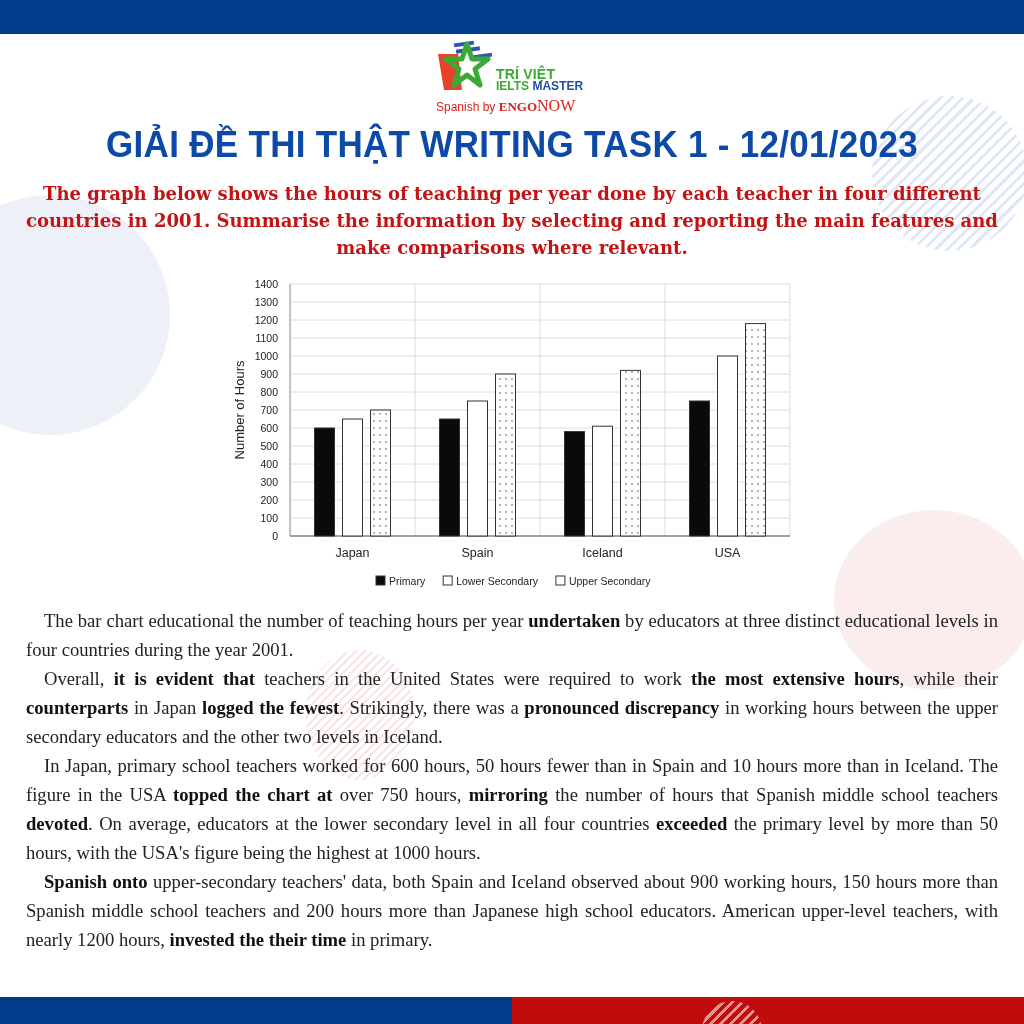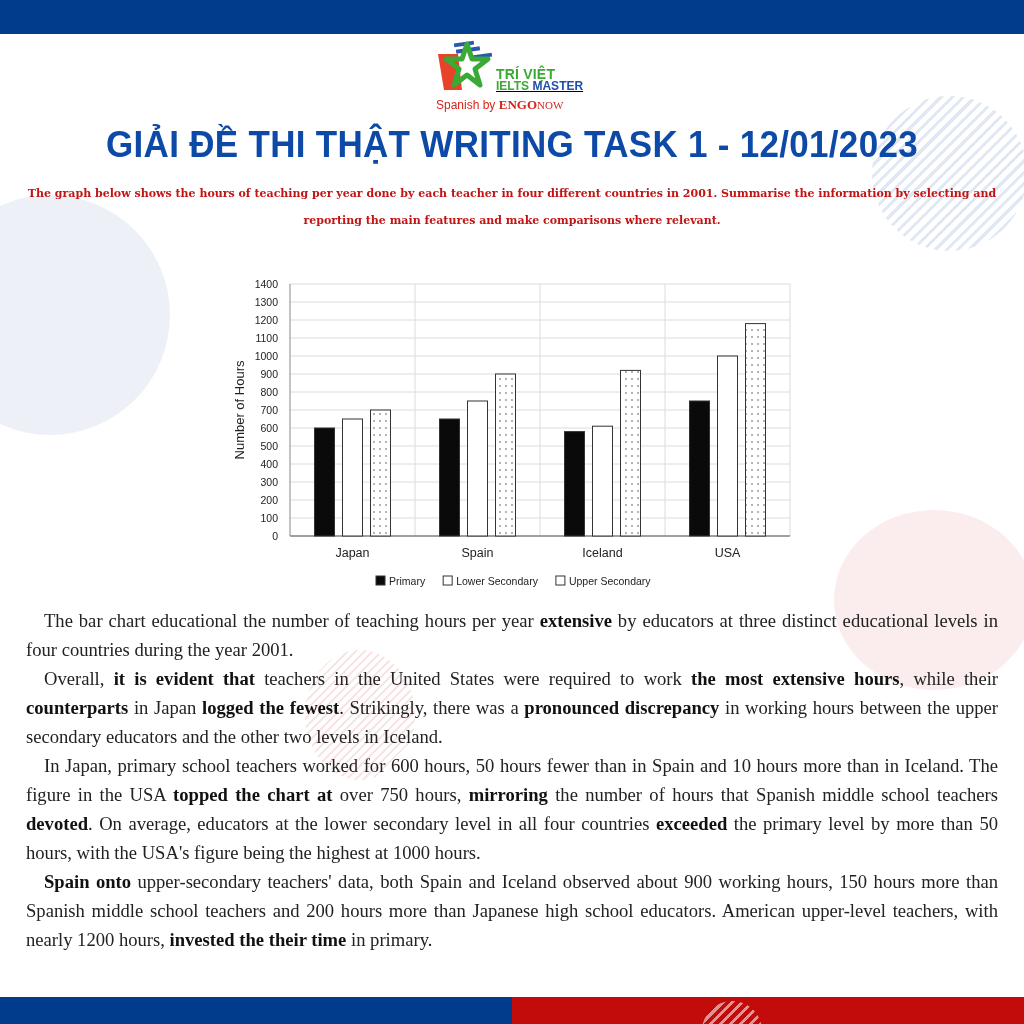--- a/index.html
+++ b/index.html
@@ -12,29 +12,29 @@
   .deco-circle-left { position:absolute; left:-70px; top:195px; width:240px; height:240px; border-radius:50%; background:#edf1f7; }
   .deco-circle-right-top { position:absolute; left:872px; top:96px; width:155px; height:155px; border-radius:50%;
     background:repeating-linear-gradient(135deg, #dfe8f4 0 3px, transparent 3px 8px); }
   .deco-circle-right-mid { position:absolute; left:834px; top:510px; width:200px; height:180px; border-radius:50%; background:#fbeced; }
   .deco-stripe-mid { position:absolute; left:305px; top:650px; width:110px; height:130px; border-radius:50%;
     background:repeating-linear-gradient(135deg, rgba(240,180,180,0.35) 0 2px, transparent 2px 6px); }
 
   .logo { position:absolute; left:436px; top:40px; width:170px; height:80px; }
   .logo-mark { position:absolute; left:0; top:0; width:62px; height:54px; }
   .logo-line1 { position:absolute; left:60px; top:26px; font-family:"Liberation Sans", sans-serif; font-weight:bold; font-size:14px; color:#3aa935; letter-spacing:0.2px; }
-  .logo-line2 { position:absolute; left:60px; top:39px; font-family:"Liberation Sans", sans-serif; font-weight:bold; font-size:12px;text-decoration:underline; }
+  .logo-line2 { position:absolute; left:60px; top:39px; font-family:"Liberation Sans", sans-serif; font-weight:bold; font-size:12px; }
   .logo-line2 .g { color:#3aa935; }
   .logo-line2 .b { color:#1f4fa8; }
   .logo-powered { position:absolute; left:0; top:57px; font-family:"Liberation Sans", sans-serif; font-size:12px; color:#d8231b; white-space:nowrap; }
   .logo-powered .brand { font-family:"Liberation Serif", serif; font-weight:bold; font-size:13px; color:#d8231b; }
-  .logo-powered .brand-now { font-family:"Liberation Serif", serif; font-size:11px; color:#d8231b; }
+  .logo-powered .brand-now { font-family:"Liberation Serif", serif; font-size:16px; color:#d8231b; }
 
   .main-title { position:absolute; left:0; top:124px; width:1024px; text-align:center; font-family:"Liberation Sans", sans-serif; font-weight:bold; font-size:35px; color:#0d4aa8; letter-spacing:0.3px; transform:scaleY(1.05); }
-  .prompt { position:absolute; left:20px; top:180px; width:984px; text-align:center; font-family:"DejaVu Serif", serif; font-weight:bold; font-size:11px; line-height:27px; color:#c21414; }
+  .prompt { position:absolute; left:20px; top:180px; width:984px; text-align:center; font-family:"DejaVu Serif", serif; font-weight:bold; font-size:18px; line-height:27px; color:#c21414; }
 
   .chart { position:absolute; left:228px; top:278px; width:570px; height:320px; }
   .chart svg { position:absolute; left:0; top:0; }
 
   .essay { position:absolute; left:26px; top:606px; width:972px; font-family:"Liberation Serif", serif; font-size:18.6px; line-height:29px; color:#222222; text-align:justify; }
   .essay p { margin:0; text-indent:18px; }
   .essay b { color:#111111; }
 </style>
 </head>
 <body>
@@ -126,22 +126,22 @@
       <rect x="148" y="298" width="9" height="9" fill="#0a0a0a" stroke="#333" stroke-width="1"></rect>
       <text x="161" y="306.5" font-family="Liberation Sans, sans-serif" font-size="10.5" fill="#222">Primary</text>
       <rect x="215.171875" y="298" width="9" height="9" fill="#fff" stroke="#333" stroke-width="1"></rect>
       <text x="228.171875" y="306.5" font-family="Liberation Sans, sans-serif" font-size="10.5" fill="#222">Lower Secondary</text>
       <rect x="327.890625" y="298" width="9" height="9" fill="#fff" stroke="#333" stroke-width="1"></rect>
       <text x="340.890625" y="306.5" font-family="Liberation Sans, sans-serif" font-size="10.5" fill="#222">Upper Secondary</text>
     </svg>
 </div>
 
 <div class="essay">
-  <p><span>The bar chart educational the number of teaching hours per year </span><b>extensive</b><span> by educators at three distinct educational levels in four countries during the year 2001.</span></p>
+  <p><span>The bar chart educational the number of teaching hours per year </span><b>undertaken</b><span> by educators at three distinct educational levels in four countries during the year 2001.</span></p>
   <p><span>Overall, </span><b>it is evident that</b><span> teachers in the United States were required to work </span><b>the most extensive hours</b><span>, while their </span><b>counterparts</b><span> in Japan </span><b>logged the fewest</b><span>. Strikingly, there was a </span><b>pronounced discrepancy</b><span> in working hours between the upper secondary educators and the other two levels in Iceland.</span></p>
   <p><span>In Japan, primary school teachers worked for 600 hours, 50 hours fewer than in Spain and 10 hours more than in Iceland. The figure in the USA </span><b>topped the chart at</b><span> over 750 hours, </span><b>mirroring</b><span> the number of hours that Spanish middle school teachers </span><b>devoted</b><span>. On average, educators at the lower secondary level in all four countries </span><b>exceeded</b><span> the primary level by more than 50 hours, with the USA's figure being the highest at 1000 hours.</span></p>
-  <p><b>Spain onto</b><span> upper-secondary teachers' data, both Spain and Iceland observed about 900 working hours, 150 hours more than Spanish middle school teachers and 200 hours more than Japanese high school educators. American upper-level teachers, with nearly 1200 hours, </span><b>invested the their time</b><span> in primary.</span></p>
+  <p><b>Spanish onto</b><span> upper-secondary teachers' data, both Spain and Iceland observed about 900 working hours, 150 hours more than Spanish middle school teachers and 200 hours more than Japanese high school educators. American upper-level teachers, with nearly 1200 hours, </span><b>invested the their time</b><span> in primary.</span></p>
 </div>
 
 <div class="bottom-bar-blue"></div>
 <div class="bottom-bar-red">
   <div class="bottom-stripe-circle"></div>
 </div>
 
 </body></html>

